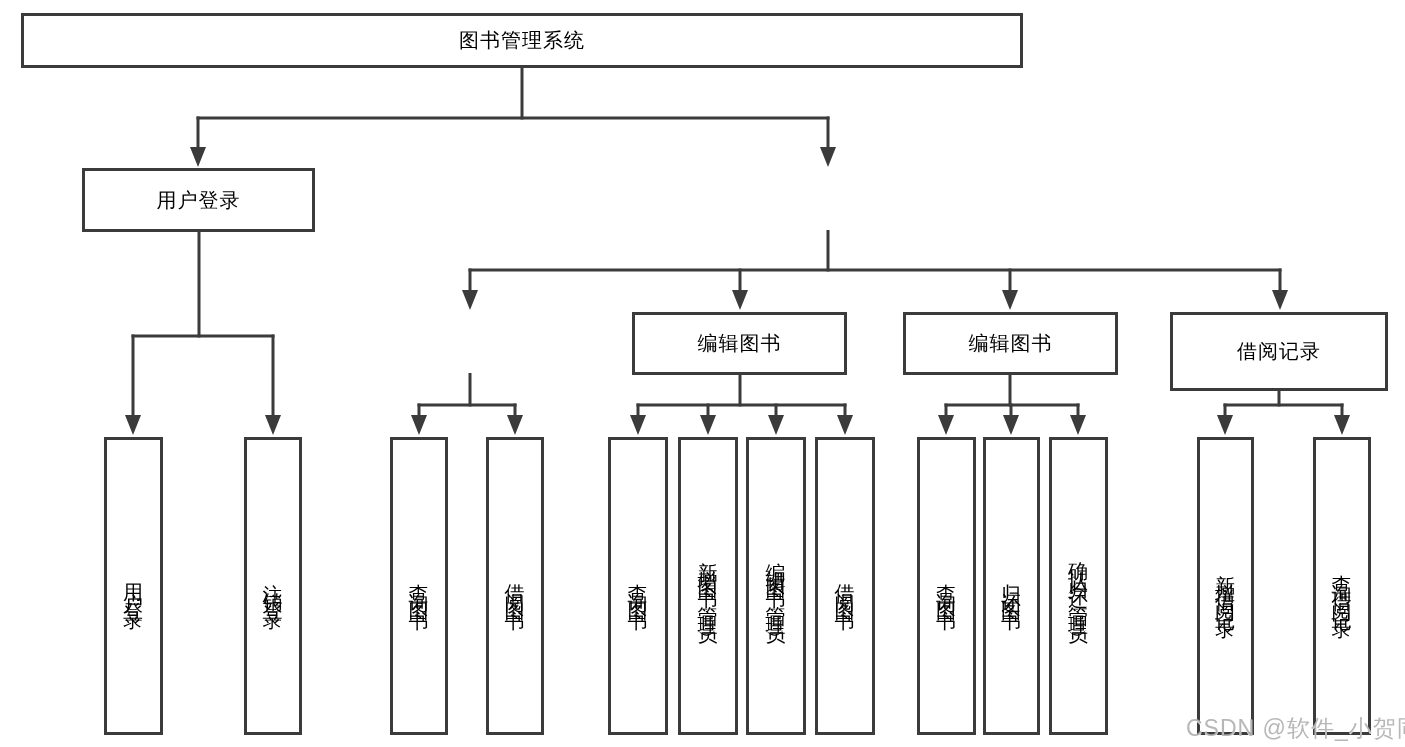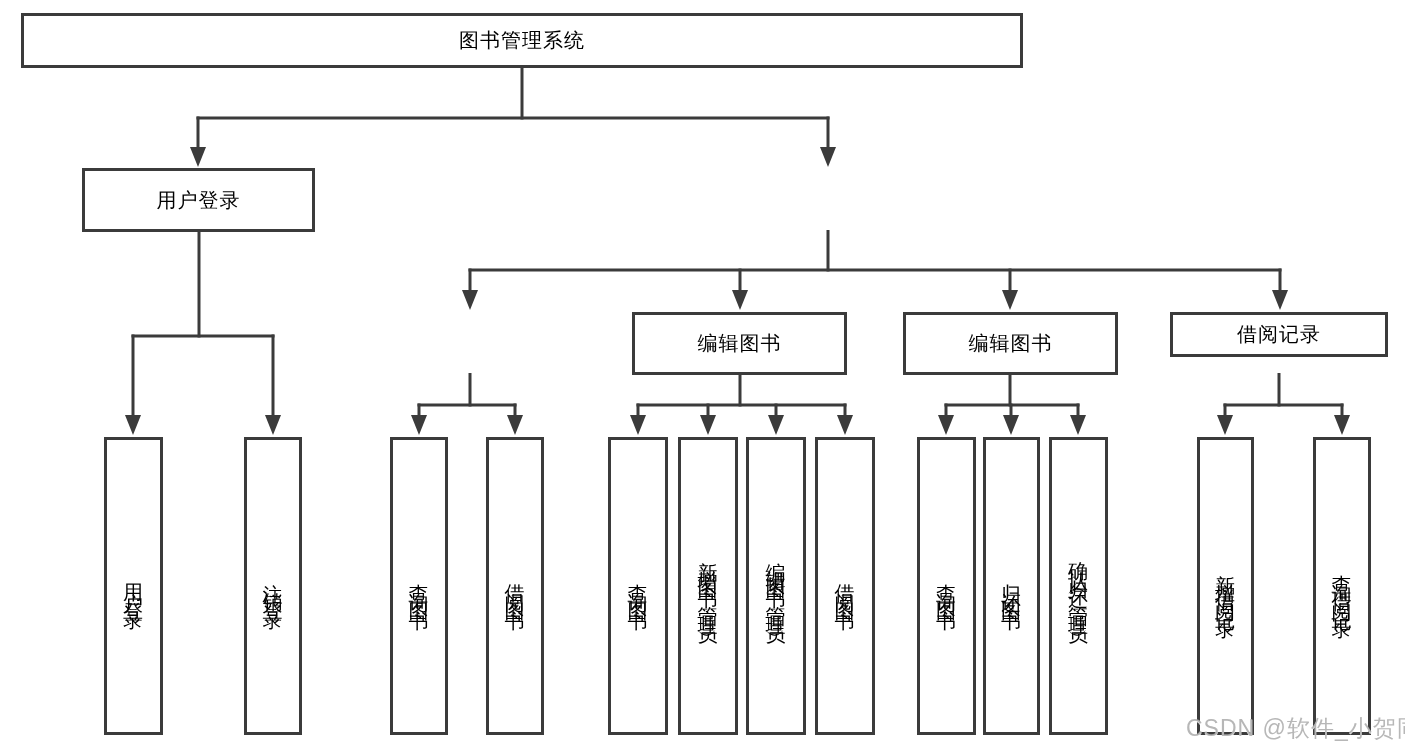--- a/index.html
+++ b/index.html
@@ -117,21 +117,21 @@
   <div class="node" style="left:82px;top:168px;width:233px;height:64px">
     <span>用户登录</span>
   </div>
 
   <div class="node" style="left:632px;top:312px;width:215px;height:63px">
     <span>编辑图书</span>
   </div>
   <div class="node" style="left:903px;top:312px;width:215px;height:63px">
     <span>编辑图书</span>
   </div>
-  <div class="node" style="left:1170px;top:312px;width:218px;height:45px">
+  <div class="node" style="left:1170px;top:312px;width:218px;height:79px">
     <span>借阅记录</span>
   </div>
 
   <div class="node leaf" style="left:104px;top:437px;width:59px;height:298px">
     <span>用户登录</span>
   </div>
   <div class="node leaf" style="left:244px;top:437px;width:58px;height:298px">
     <span>注销登录</span>
   </div>
 

